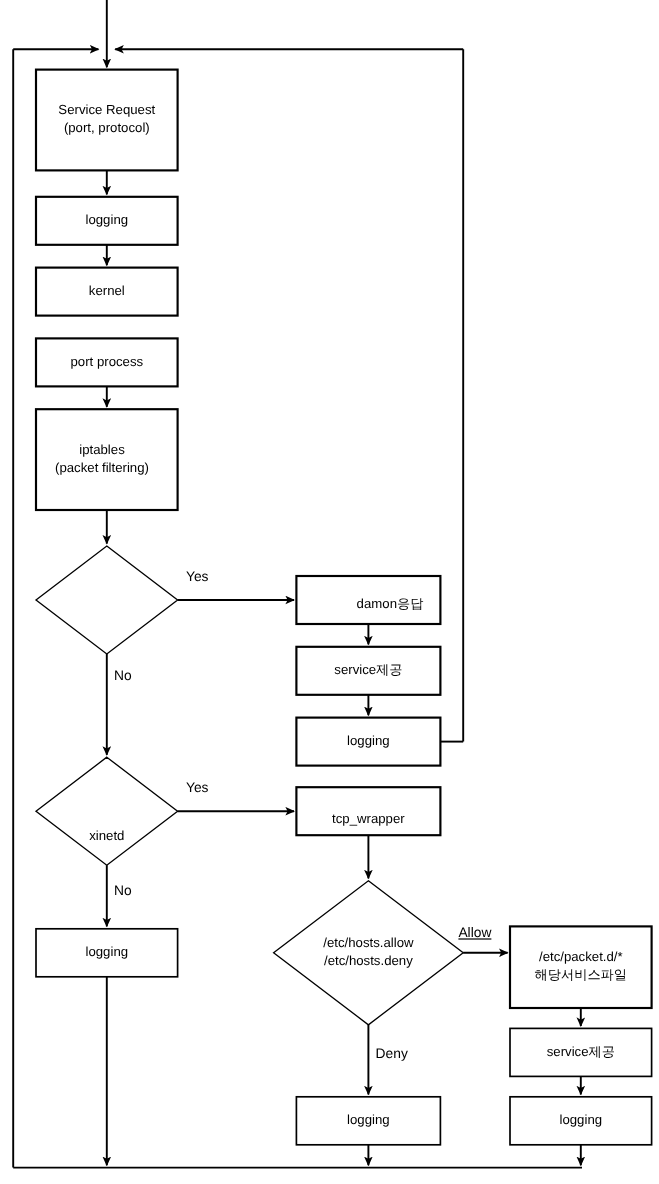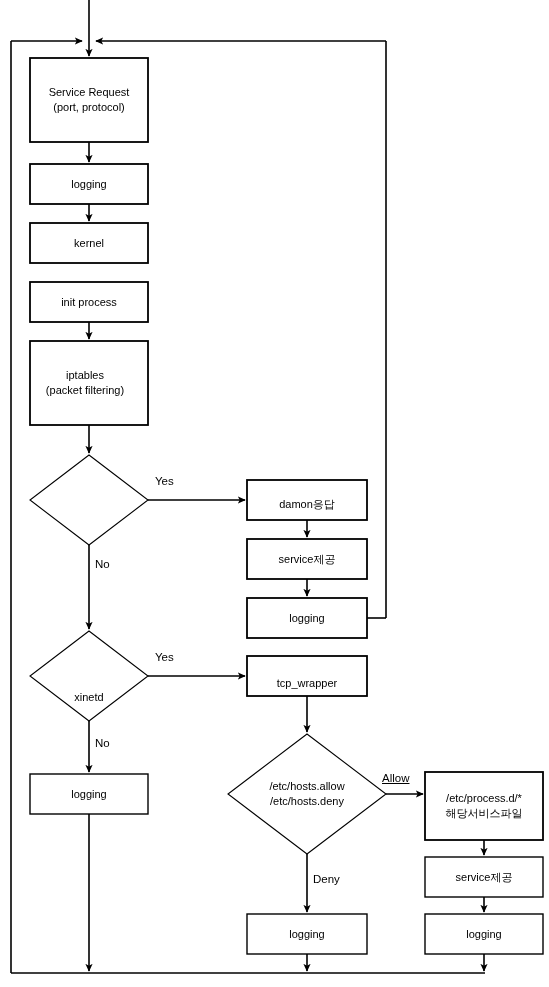--- a/index.html
+++ b/index.html
@@ -109,32 +109,32 @@
       <line x1="484" y1="954" x2="484" y2="971" stroke-width="1.6" marker-end="url(#arrow)"></line>
 
       <line x1="11" y1="973" x2="485" y2="973" stroke-width="1.6"></line>
     </g>
   </svg>
 
   <div class="node-label" style="left:30px;top:58px;width:118px;height:84px;">Service Request
 (port, protocol)</div>
   <div class="node-label" style="left:30px;top:164px;width:118px;height:40px;">logging</div>
   <div class="node-label" style="left:30px;top:223px;width:118px;height:40px;">kernel</div>
-  <div class="node-label" style="left:30px;top:282px;width:118px;height:40px;">init process</div>
+  <div class="node-label" style="left:30px;top:282px;width:118px;height:40px;">port process</div>
   <div class="node-label" style="left:26px;top:341px;width:118px;height:84px;">iptables
 (packet filtering)</div>
-  <div class="node-label" style="left:247px;top:480px;width:120px;height:48px;">damon응답</div>
+  <div class="node-label" style="left:265px;top:480px;width:120px;height:48px;">damon응답</div>
   <div class="node-label" style="left:247px;top:539px;width:120px;height:40px;">service제공</div>
   <div class="node-label" style="left:247px;top:598px;width:120px;height:40px;">logging</div>
   <div class="node-label" style="left:30px;top:652px;width:118px;height:90px;">xinetd</div>
   <div class="node-label" style="left:247px;top:656px;width:120px;height:55px;">tcp_wrapper</div>
   <div class="node-label" style="left:30px;top:774px;width:118px;height:40px;">logging</div>
   <div class="node-label" style="left:228px;top:734px;width:158px;height:120px;">/etc/hosts.allow
 /etc/hosts.deny</div>
-  <div class="node-label" style="left:425px;top:772px;width:118px;height:68px;">/etc/process.d/*
+  <div class="node-label" style="left:425px;top:772px;width:118px;height:68px;">/etc/packet.d/*
 해당서비스파일</div>
   <div class="node-label" style="left:425px;top:857px;width:118px;height:40px;">service제공</div>
   <div class="node-label" style="left:425px;top:914px;width:118px;height:40px;">logging</div>
   <div class="node-label" style="left:247px;top:914px;width:120px;height:40px;">logging</div>
 
   <div class="edge-label" style="left:155px;top:475px;">Yes</div>
   <div class="edge-label" style="left:95px;top:558px;">No</div>
   <div class="edge-label" style="left:155px;top:651px;">Yes</div>
   <div class="edge-label" style="left:95px;top:737px;">No</div>
   <div class="edge-label" style="left:382px;top:772px;text-decoration:underline;">Allow</div>

